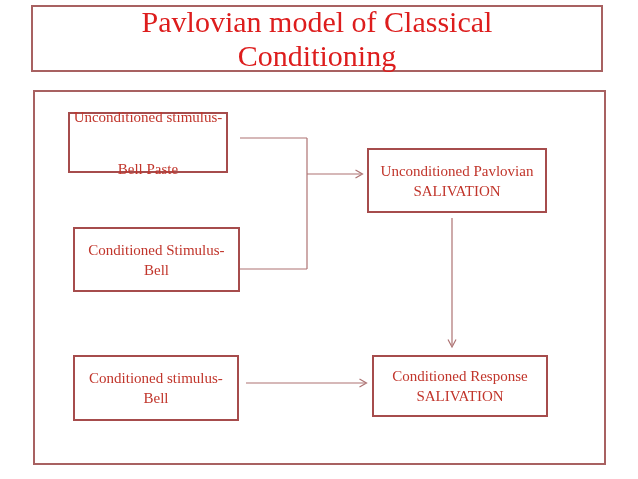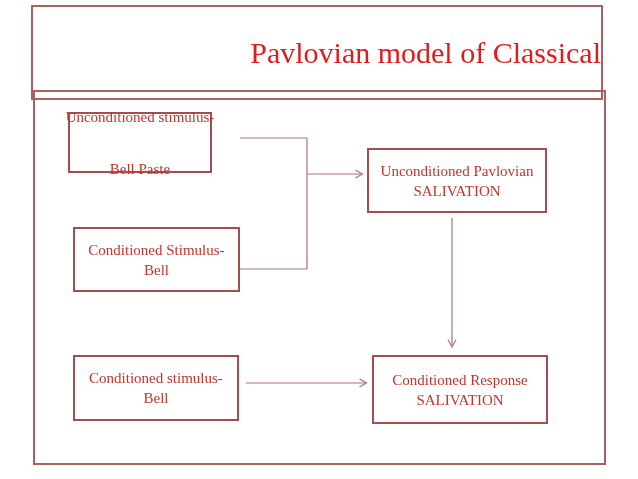--- a/index.html
+++ b/index.html
@@ -13,26 +13,26 @@
     height: 479px;
     background: #ffffff;
     font-family: "Liberation Serif", "DejaVu Serif", serif;
     overflow: hidden;
   }
   .title-box {
     position: absolute;
     left: 31px;
     top: 5px;
     width: 572px;
-    height: 95px;
+    height: 67px;
     border: 2px solid #a86161;
     box-sizing: border-box;
     display: flex;
     flex-direction: column;
-    align-items: flex-end;
+    align-items: center;
     justify-content: center;
     text-align: center;
   }
   .title-line {
     color: #dd1d1d;
     font-size: 30px;
     line-height: 34px;
     white-space: nowrap;
   }
   .content-box {
@@ -54,41 +54,42 @@
     justify-content: center;
     text-align: center;
     background: #ffffff;
   }
   .node-line {
     color: #c1352b;
     font-size: 15px;
     line-height: 20px;
     white-space: nowrap;
   }
-  .node-us { left: 68px;  top: 112px; width: 144px; height: 61px; gap: 32px; }
+  .node-us { left: 68px;  top: 112px; width: 160px; height: 61px; gap: 32px; }
   .node-cs1 { left: 73px;  top: 227px; width: 167px; height: 65px; }
   .node-ur { left: 367px; top: 148px; width: 180px; height: 65px; }
   .node-cs2 { left: 73px;  top: 355px; width: 166px; height: 66px; }
-  .node-cr { left: 372px; top: 355px; width: 176px; height: 69px; }
+  .node-cr { left: 372px; top: 355px; width: 176px; height: 62px; }
   .connectors {
     position: absolute;
     left: 0;
     top: 0;
     width: 638px;
     height: 479px;
     pointer-events: none;
   }
 </style>
 </head>
 <body>
 
 <div class="slide">
 
   <div class="title-box">
     <div class="title-line">Pavlovian model of Classical</div>
+    <div class="title-line">Conditioning</div>
   </div>
 
   <div class="content-box"></div>
 
   <div class="node node-us">
     <div class="node-line">Unconditioned stimulus-</div>
     <div class="node-line">Bell Paste</div>
   </div>
 
   <div class="node node-cs1">

